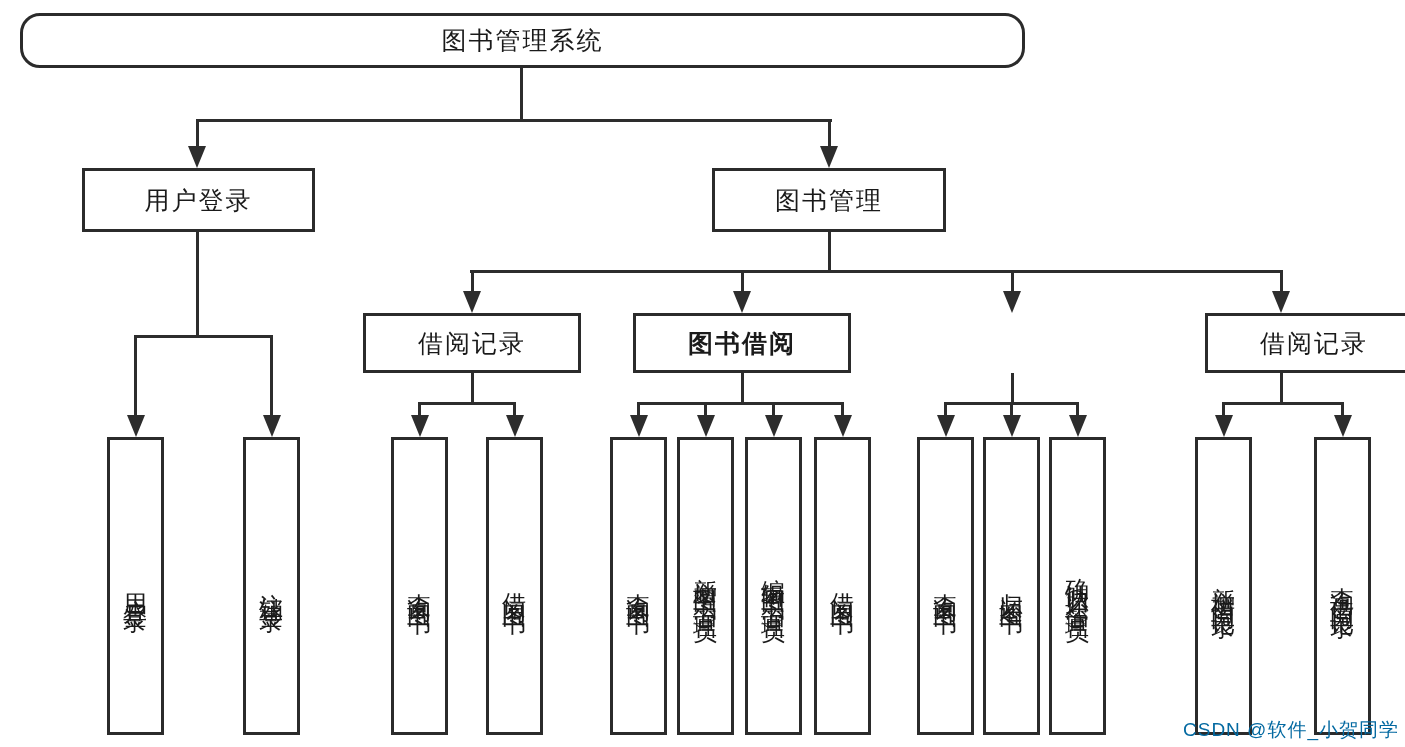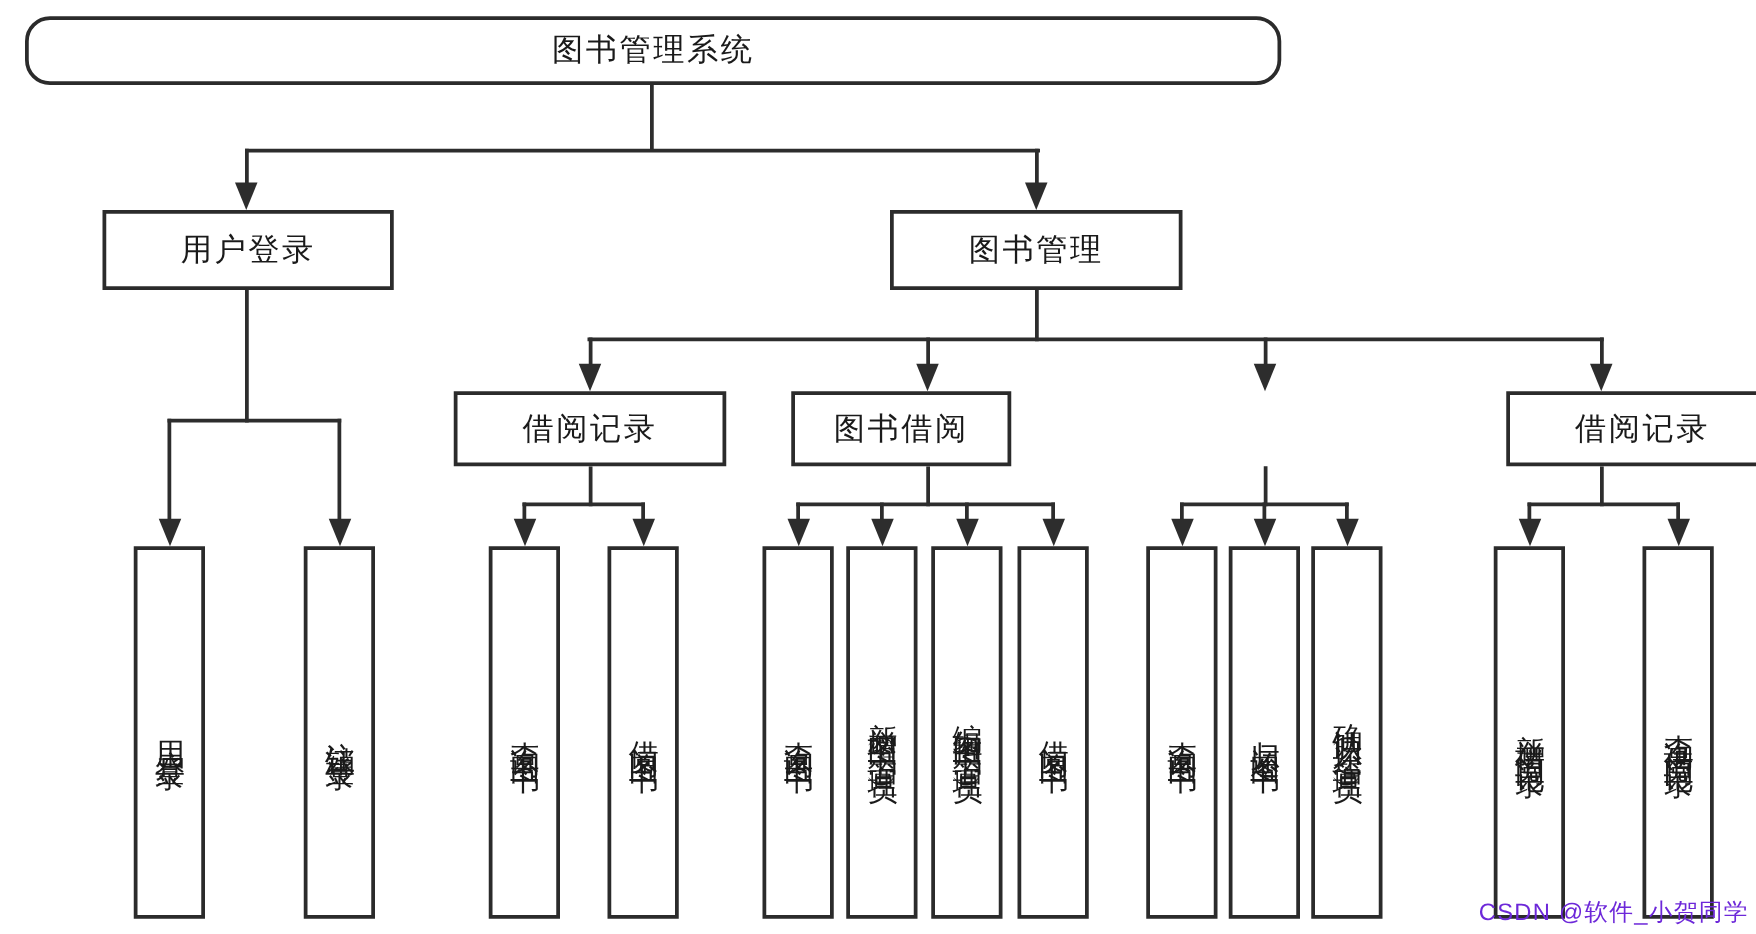--- a/index.html
+++ b/index.html
@@ -63,37 +63,37 @@
     border-right: 9px solid transparent;
     border-top: 22px solid #2d2d2d;
     z-index: 1;
   }
   .watermark {
     position: absolute;
     top: 717px;
     left: 1183px;
     font-size: 19px;
     letter-spacing: 1px;
-    color: #6d28d9;
+    color: #0369a1;
     white-space: nowrap;
     z-index: 5;
   }
 </style>
 </head>
 <body>
 
 <div id="canvas">
 
   <div class="hbox" style="left:20px; top:13px; width:1005px; height:55px; line-height:49px;border-radius:20px;">图书管理系统</div>
 
   <div class="hbox" style="left:82px; top:168px; width:233px; height:64px; line-height:58px;">用户登录</div>
   <div class="hbox" style="left:712px; top:168px; width:234px; height:64px; line-height:58px;">图书管理</div>
 
   <div class="hbox" style="left:363px; top:313px; width:218px; height:60px; line-height:54px;">借阅记录</div>
-  <div class="hbox" style="left:633px; top:313px; width:176px; height:60px; line-height:54px;">图书借阅</div>
+  <div class="hbox" style="left:633px; top:313px; width:218px; height:60px; line-height:54px;font-weight:bold;">图书借阅</div>
   <div class="hbox" style="left:1172px; top:313px; width:218px; height:60px; line-height:54px;margin-left:33px;">借阅记录</div>
 
   <div class="vbox" style="left:107px;">用户登录</div>
   <div class="vbox" style="left:243px;">注销登录</div>
 
   <div class="vbox" style="left:391px;">查询图书</div>
   <div class="vbox" style="left:486px;">借阅图书</div>
 
   <div class="vbox" style="left:610px;">查询图书</div>
   <div class="vbox" style="left:677px;">新增图书（管理员）</div>

